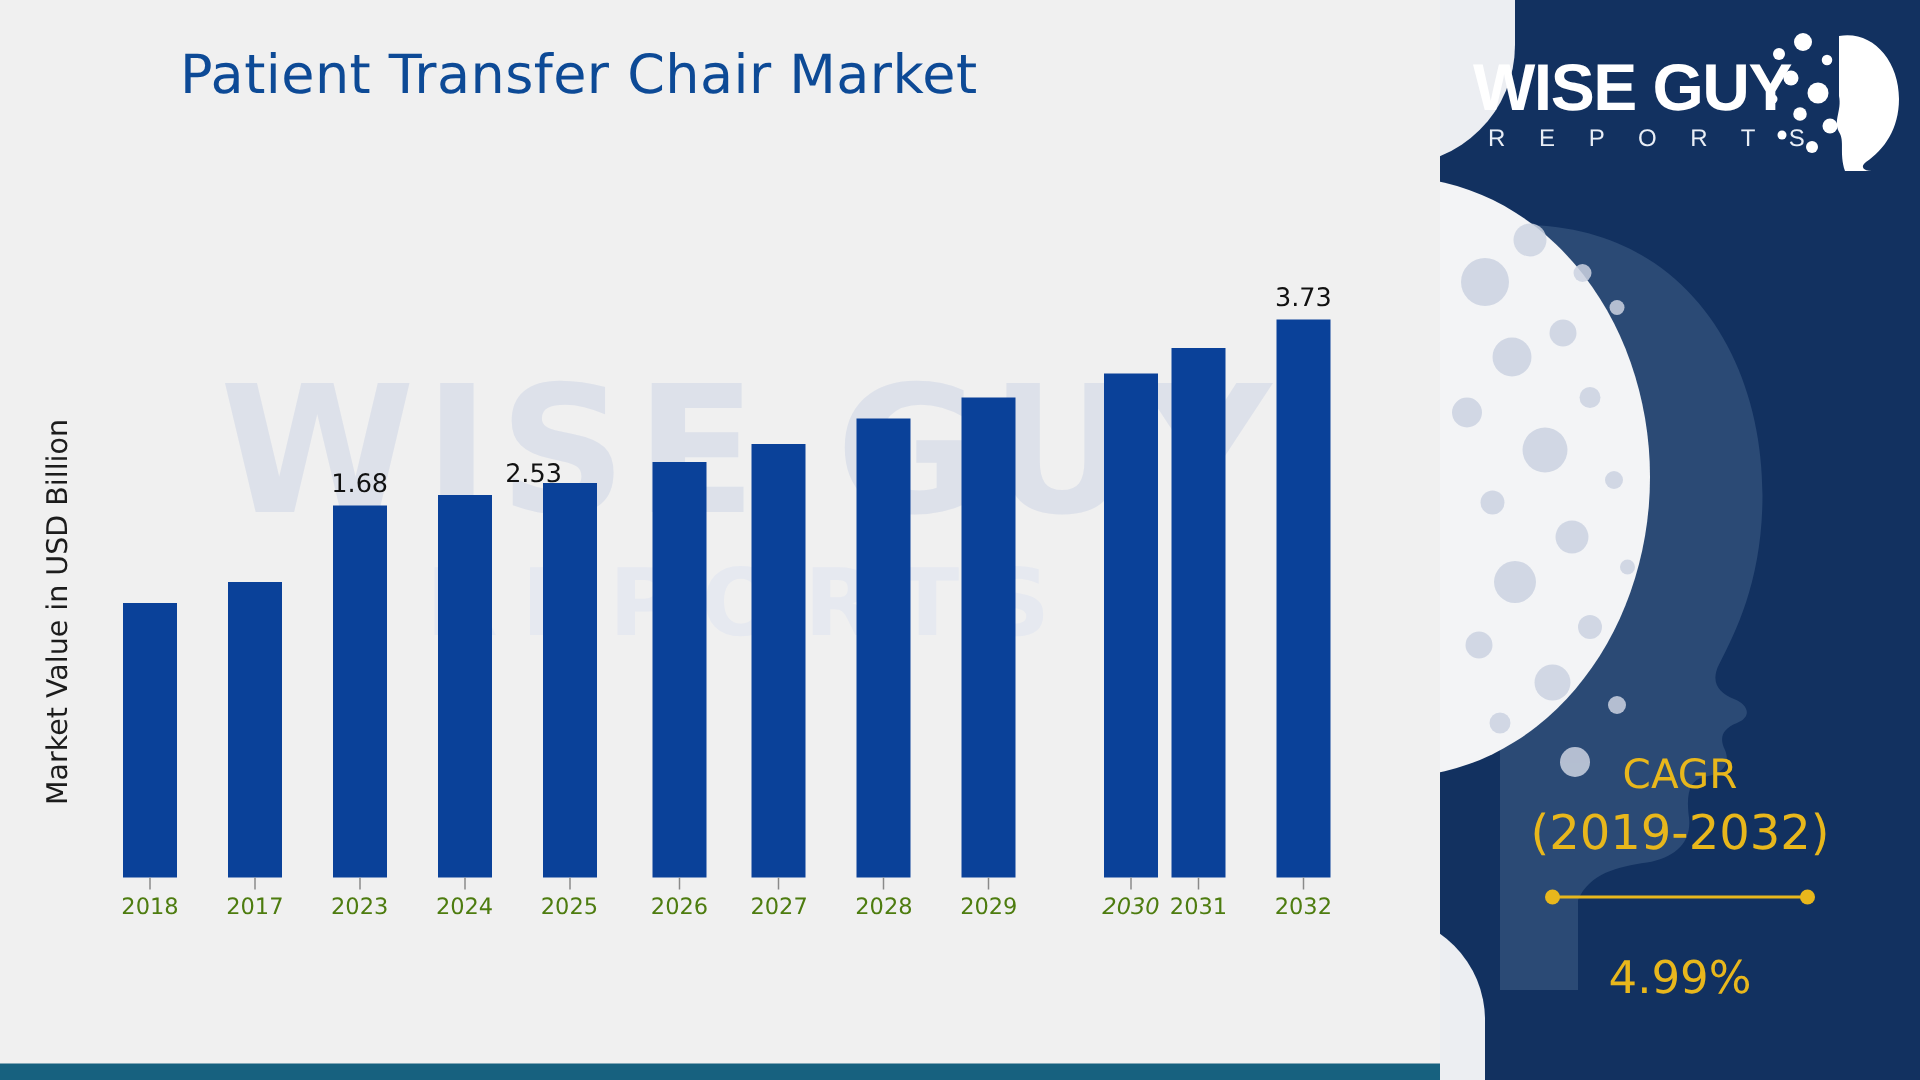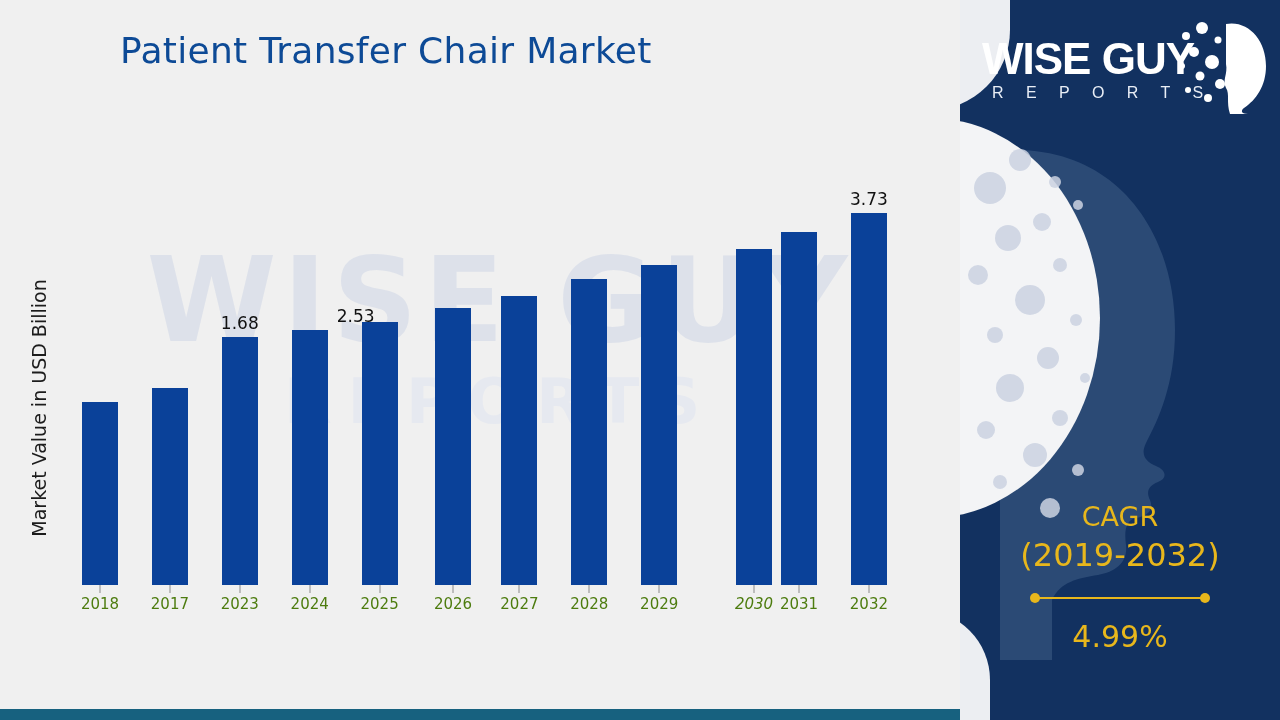--- a/index.html
+++ b/index.html
@@ -135,21 +135,21 @@
     position:absolute; left:5px; top:4px; width:170px; height:2px;
     background:#e8b71c;
   }
   .cagr-divider .dot {
     position:absolute; top:0; width:10px; height:10px;
     border-radius:50%; background:#e8b71c;
   }
   .cagr-divider .dot.l { left:0; }
   .cagr-divider .dot.r { right:0; }
   .cagr-value {
-    margin-top:16px; font-size:30px; color:#e8b71c;
+    margin-top:32px; font-size:30px; color:#e8b71c;
   }
 </style>
 </head>
 <body>
 
 <div id="page">
 
   <div class="left-panel">
 
     <div class="watermark">

